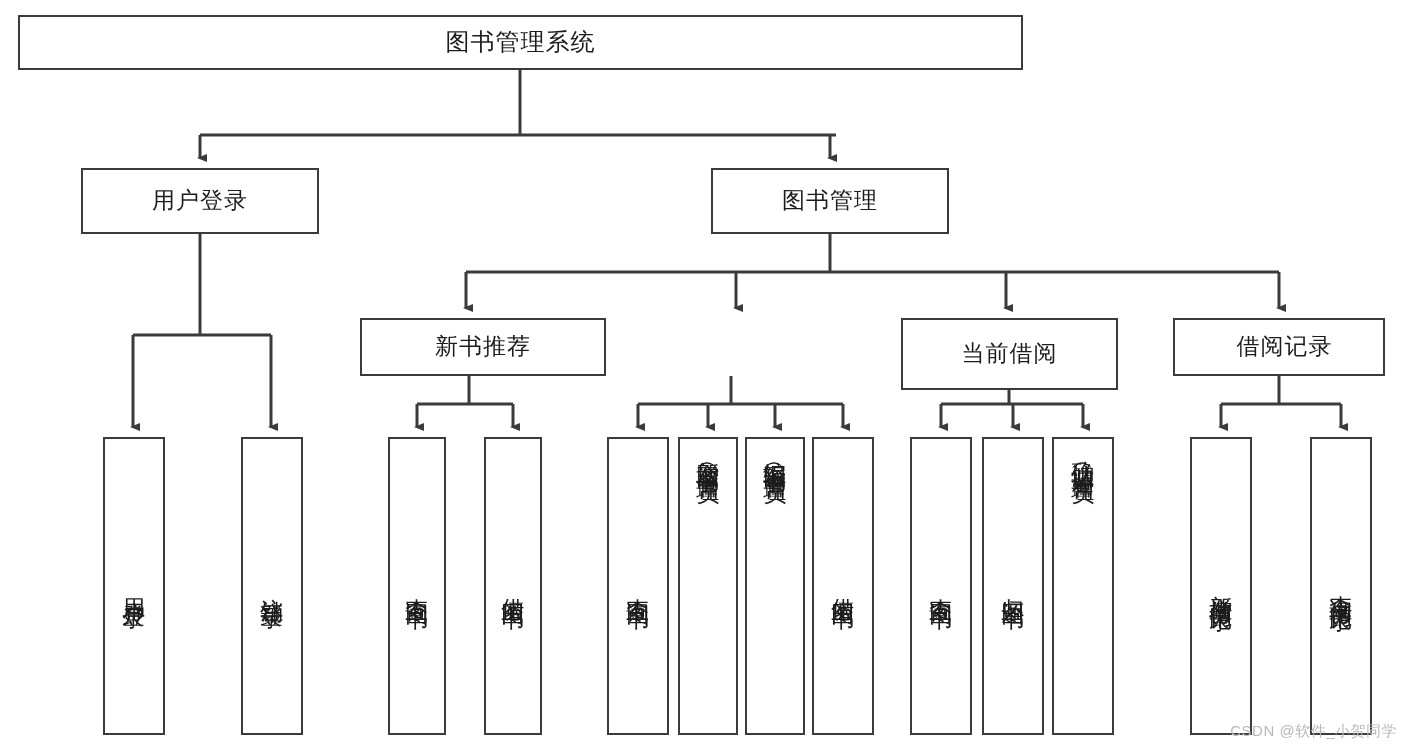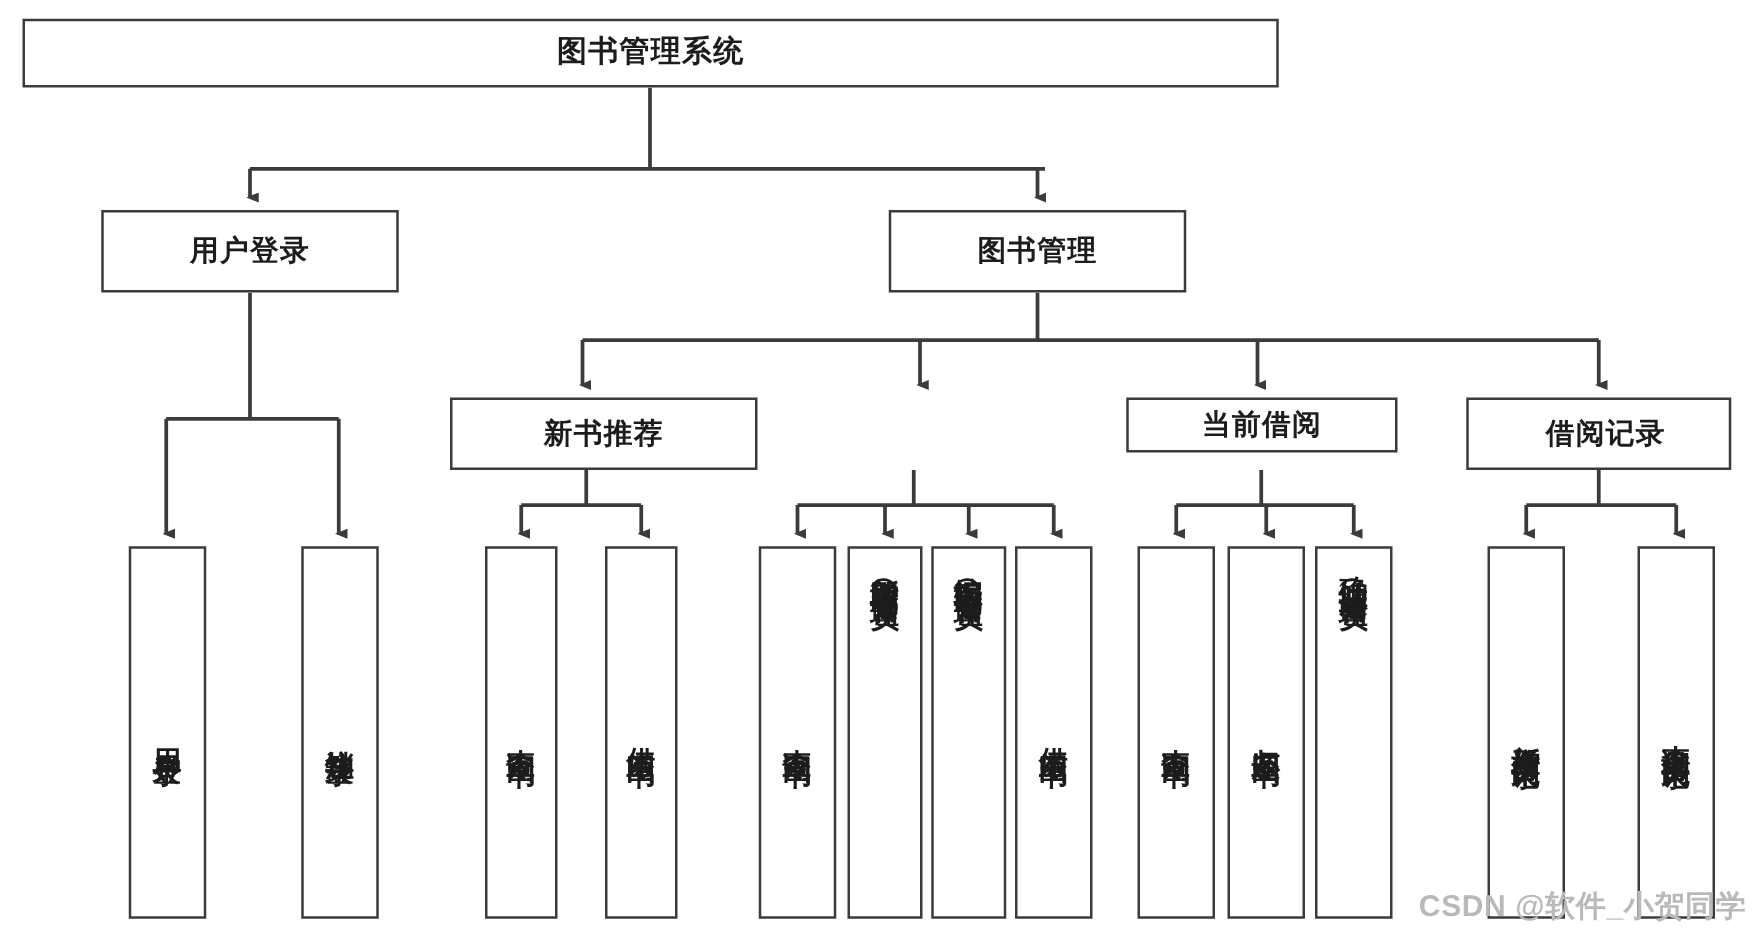--- a/index.html
+++ b/index.html
@@ -9,21 +9,20 @@
   }
   body {
     font-family: "Liberation Sans", "DejaVu Sans", sans-serif;
   }
   #canvas {
     position: relative;
     width: 1405px;
     height: 747px;
     background: #ffffff;
     overflow: hidden;
-    font-weight: bold;
   }
   svg#wires {
     position: absolute;
     left: 0;
     top: 0;
     width: 1405px;
     height: 747px;
     pointer-events: none;
   }
   .node {
@@ -62,21 +61,21 @@
     margin-top: auto;
     margin-bottom: auto;
   }
   .node.vert.topaligned .vtext {
     margin-top: 4px;
   }
   .watermark {
     position: absolute;
     right: 8px;
     bottom: 6px;
-    font-size: 24px;
+    font-size: 15px;
     color: #b9b9b9;
     white-space: nowrap;
     letter-spacing: 0.5px;
   }
 </style>
 </head>
 <body>
 
 <div id="canvas">
 
@@ -140,21 +139,21 @@
 
   <div class="node horiz" style="left:711px; top:168px; width:238px; height:66px;text-align:right;">
     <span>图书管理</span>
   </div>
 
   <div class="node horiz" style="left:360px; top:318px; width:246px; height:58px;">
     <span>新书推荐</span>
   </div>
 
 
-  <div class="node horiz" style="left:901px; top:318px; width:217px; height:44px;">
+  <div class="node horiz" style="left:901px; top:318px; width:217px; height:72px;">
     <span>当前借阅</span>
   </div>
 
   <div class="node horiz" style="left:1173px; top:318px; width:212px; height:58px;padding-left:11px;">
     <span>借阅记录</span>
   </div>
 
   <div class="node vert mid" style="left:103px; top:437px; width:62px; height:298px;">
     <span class="vtext">用户登录</span>
   </div>

